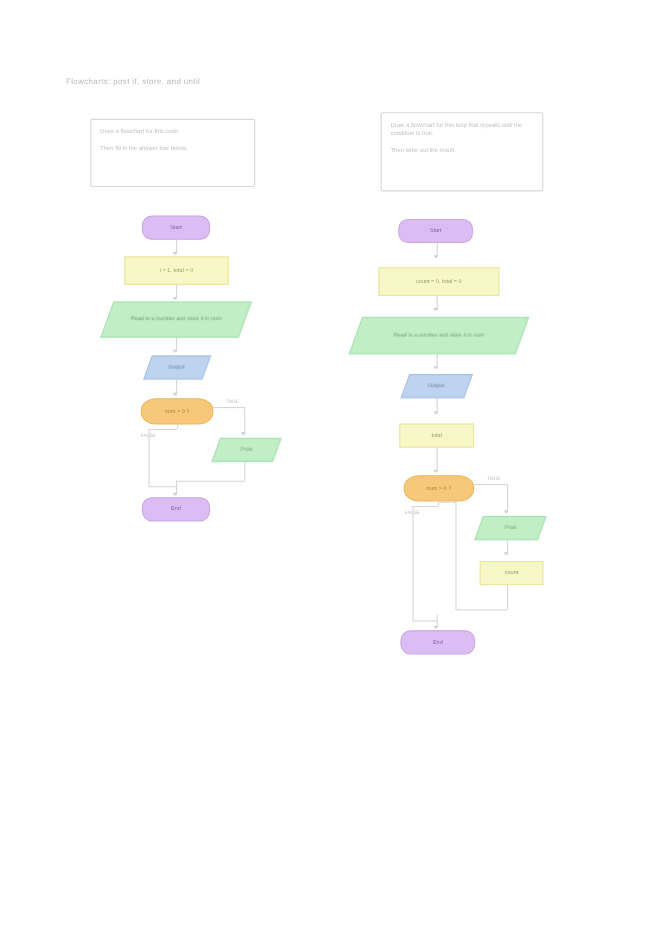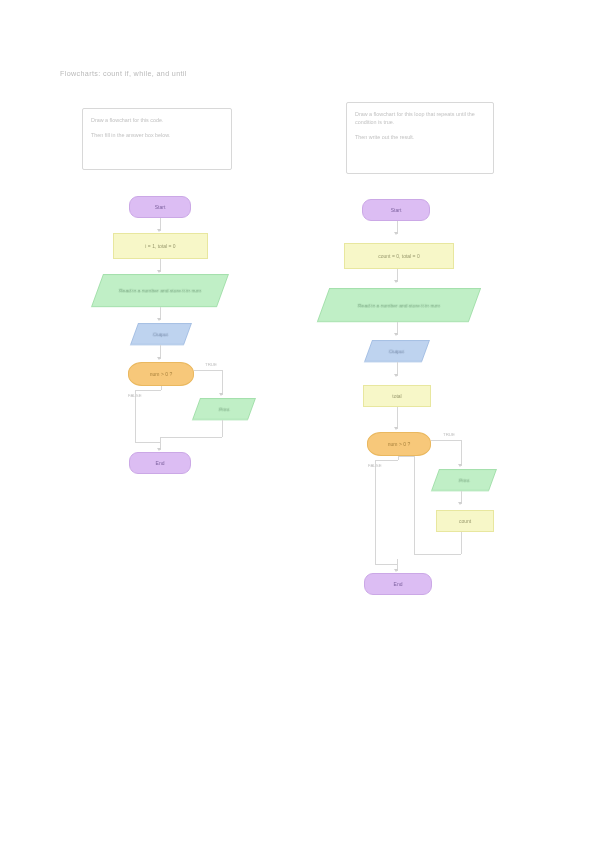--- a/index.html
+++ b/index.html
@@ -95,21 +95,21 @@
     font-size:4.4px;color:#bdbdbd;
     white-space:nowrap;
     filter:blur(.45px);
   }
 </style>
 </head>
 <body>
 
 <div class="page">
 
-  <div class="doc-title">Flowcharts: count if, while, and until</div>
+  <div class="doc-title">Flowcharts: post if, store, and until</div>
 
   <div class="note" id="note-left">
     <p>Draw a flowchart for this code.</p>
     <p>Then fill in the answer box below.</p>
   </div>
 
   <div class="note" id="note-right">
     <p>Draw a flowchart for this loop that repeats until the condition is true.</p>
     <p>Then write out the result.</p>
   </div>

